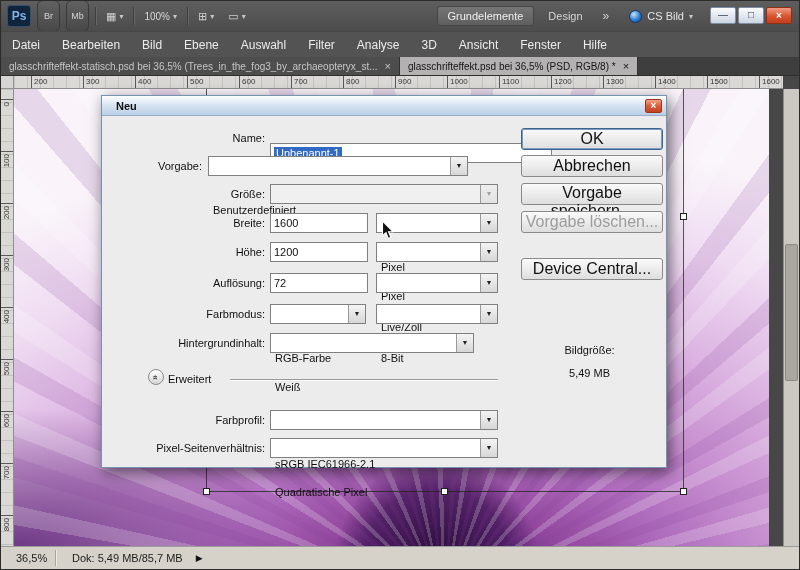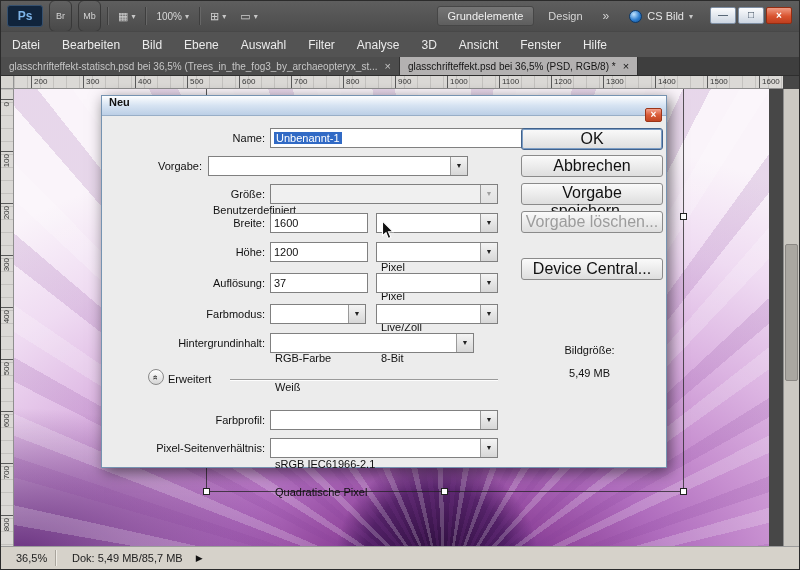--- a/index.html
+++ b/index.html
@@ -2,21 +2,21 @@
 <html><head>
 <meta charset="utf-8">
 <style>
   *{margin:0;padding:0;box-sizing:border-box;}
   html,body{width:800px;height:570px;}
   body{font-family:"Liberation Sans",sans-serif;background:#222;}
   #app{position:relative;width:800px;height:570px;background:#535353;overflow:hidden;border:1px solid #2b2b2b;}
 
   
   .titlebar{position:absolute;left:0;top:0;right:0;height:30px;background:linear-gradient(#5e5e5e,#4c4c4c);display:flex;align-items:center;padding:0 6px;gap:6px;}
-  .ps-logo{width:36px;height:22px;background:#10243c;color:#7db4e8;font-weight:bold;font-size:12px;display:flex;align-items:center;justify-content:center;border-radius:3px;border:1px solid #35506e;flex:0 0 auto;}
+  .ps-logo{width:24px;height:22px;background:#10243c;color:#7db4e8;font-weight:bold;font-size:12px;display:flex;align-items:center;justify-content:center;border-radius:3px;border:1px solid #35506e;flex:0 0 auto;}
   .tb-sq{width:23px;height:32px;background:linear-gradient(#616161,#484848);border:1px solid #383838;border-radius:6px;color:#d5d5d5;font-size:9px;display:flex;align-items:center;justify-content:center;flex:0 0 auto;}
   .tb-drop{display:flex;align-items:center;gap:3px;color:#d9d9d9;font-size:10px;padding:2px 4px;flex:0 0 auto;}
   .tb-drop .glyph{font-size:11px;color:#d0d0d0;}
   .caret{font-size:8px;color:#c8c8c8;}
   .tb-sep{width:1px;height:18px;background:#3e3e3e;box-shadow:1px 0 0 #676767;flex:0 0 auto;}
   .ws-wrap{display:flex;align-items:center;gap:4px;margin-left:auto;}
   .ws{font-size:11px;color:#d6d6d6;padding:3px 10px;border-radius:3px;white-space:nowrap;}
   .ws.active{background:linear-gradient(#757575,#5e5e5e);border:1px solid #464646;color:#f0f0f0;}
   .overflow-btn{color:#d0d0d0;font-size:12px;padding:0 4px;}
   .cslive{display:flex;align-items:center;gap:5px;font-size:11px;color:#e5e5e5;margin-left:10px;margin-right:100px;white-space:nowrap;}
@@ -53,21 +53,21 @@
       radial-gradient(circle 130px at 56% 103%, #2e0f3d 0%, rgba(64,22,86,0.75) 55%, rgba(64,22,86,0) 78%),
       radial-gradient(ellipse 52% 46% at 0% 102%, rgba(84,27,110,0.85), rgba(84,27,110,0) 70%),
       radial-gradient(ellipse 98% 108% at 57% 112%, #47175c 0%, #6d2b86 9%, #93499f 20%, #af6cbd 32%, #c78fd0 45%, #dcb4e2 60%, #efdbf2 78%, #faf4fa 96%);}
   .tf-line{position:absolute;background:rgba(35,35,35,0.75);}
   .tf-handle{position:absolute;width:7px;height:7px;background:#fff;border:1px solid #222;}
   .scroll-v{position:absolute;right:0;top:13px;width:16px;bottom:0;background:#ccc9c3;border-left:1px solid #8e8e8e;}
   .scroll-thumb{position:absolute;left:1px;right:1px;top:34%;height:30%;background:#aaa7a1;border:1px solid #8b8884;border-radius:2px;}
 
   
   .dialog{position:absolute;left:100px;top:94px;width:566px;height:373px;background:#ececec;border:1px solid #7593b1;box-shadow:3px 4px 14px rgba(0,0,0,0.55);font-size:11px;color:#111;z-index:20;}
-  .dlg-title{position:absolute;left:0;top:0;right:0;height:20px;background:linear-gradient(#fdfeff,#d6e3f2 50%,#bccfe6);border-bottom:1px solid #98aec7;display:flex;padding:0 4px 0 7px;font-weight:bold;flex-direction:column;}
+  .dlg-title{position:absolute;left:0;top:0;right:0;height:20px;background:linear-gradient(#fdfeff,#d6e3f2 50%,#bccfe6);border-bottom:1px solid #98aec7;display:flex;align-items:center;padding:0 4px 0 14px;font-weight:bold;}
   .dlg-close{margin-left:auto;width:17px;height:14px;background:linear-gradient(#f4a28e,#da5b38 50%,#c14523);border:1px solid #9c3518;border-radius:2px;color:#fff;font-size:10px;line-height:12px;text-align:center;font-weight:bold;}
   .lbl{position:absolute;left:0;width:163px;text-align:right;white-space:nowrap;}
   .txt{position:absolute;height:20px;background:#fff;border:1px solid #808080;padding:2px 3px;line-height:14px;}
   .sel{background:#316ac5;color:#fff;padding:0 2px;}
   .dd{position:absolute;height:20px;background:#fff;border:1px solid #808080;}
   .dd-text{position:absolute;left:4px;top:3px;line-height:13px;white-space:nowrap;margin-top:44px;}
   .dd-btn{position:absolute;right:0;top:0;bottom:0;width:17px;background:linear-gradient(#f4f4f4,#d7d7d7);border-left:1px solid #9a9a9a;text-align:center;font-size:7px;line-height:18px;color:#222;}
   .dd.disabled{background:#f0f0f0;}
   .dd.disabled .dd-btn{color:#a0a0a0;background:linear-gradient(#ededed,#e2e2e2);}
   .btn{position:absolute;width:142px;height:22px;background:linear-gradient(#fafafa,#dedede);border:1px solid #8a8a8a;border-radius:3px;font-size:16px;font-family:inherit;color:#111;}
@@ -224,21 +224,21 @@
     </div>
   </div>
 
   <div class="dialog">
     <div class="dlg-title">
       <span>Neu</span>
       <span class="dlg-close">×</span>
     </div>
 
     <div class="lbl" style="top:36px">Name:</div>
-    <div class="txt" style="left:168px;top:32px;width:282px">
+    <div class="txt" style="left:168px;top:47px;width:282px">
       <span class="sel">Unbenannt-1</span>
     </div>
     <button class="btn default" style="left:419px;top:32px">OK</button>
 
     <div class="lbl" style="top:64px;width:100px">Vorgabe:</div>
     <div class="dd" style="left:106px;top:60px;width:260px">
       <span class="dd-text">Benutzerdefiniert</span>
       <span class="dd-btn">▼</span>
     </div>
     <button class="btn" style="left:419px;top:59px">Abbrechen</button>
@@ -265,21 +265,21 @@
       <span>1200</span>
     </div>
     <div class="dd" style="left:274px;top:146px;width:122px">
       <span class="dd-text">Pixel</span>
       <span class="dd-btn">▼</span>
     </div>
     <button class="btn" style="left:419px;top:162px">Device Central...</button>
 
     <div class="lbl" style="top:181px">Auflösung:</div>
     <div class="txt" style="left:168px;top:177px;width:98px">
-      <span>37</span>
+      <span>72</span>
     </div>
     <div class="dd" style="left:274px;top:177px;width:122px">
       <span class="dd-text">Live/Zoll</span>
       <span class="dd-btn">▼</span>
     </div>
 
     <div class="lbl" style="top:212px">Farbmodus:</div>
     <div class="dd" style="left:168px;top:208px;width:96px">
       <span class="dd-text">RGB-Farbe</span>
       <span class="dd-btn">▼</span>

